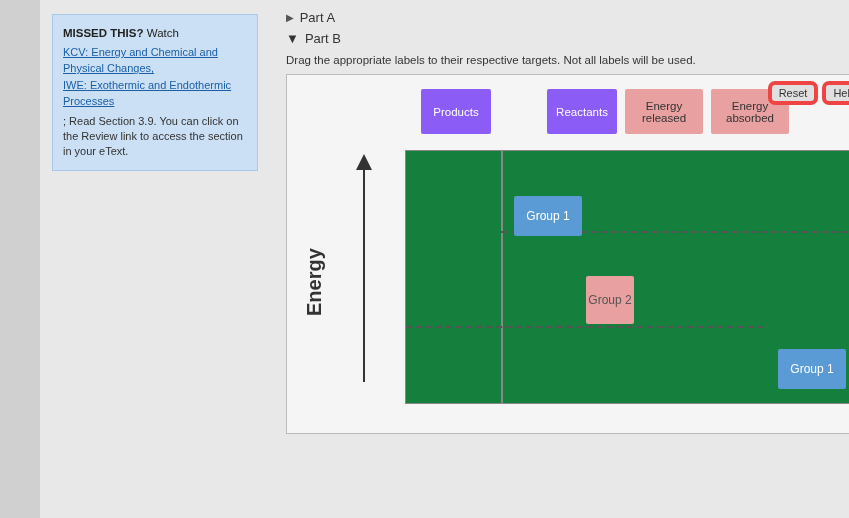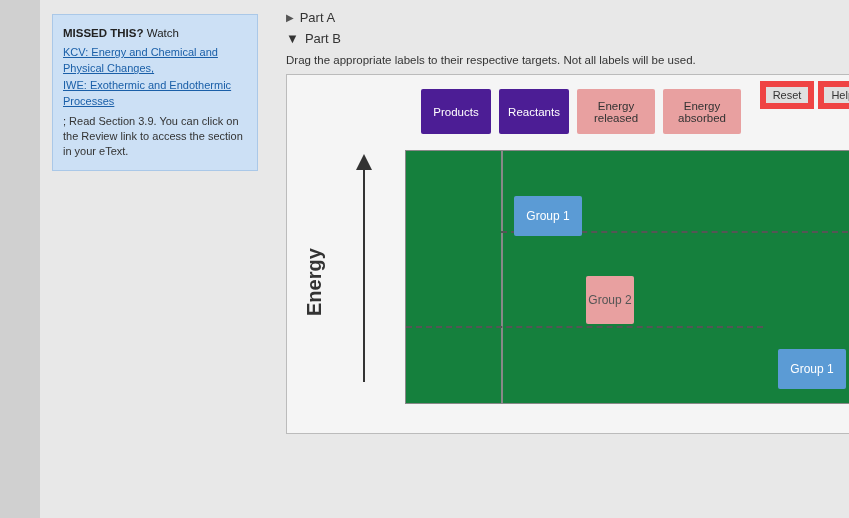--- a/index.html
+++ b/index.html
@@ -100,22 +100,22 @@
     
     .top-buttons {
       position: absolute;
       top: 6px;
       right: 8px;
       display: flex;
       gap: 4px;
     }
     .btn-small {
       background: #e0e0e0;
-      border: 6px solid #ef4444;
-      border-radius: 0;
+      border: 4px solid #ef4444;
+      border-radius: 7px;
       font-size: 11px;
       padding: 2px 7px;
       cursor: pointer;
       color: #333;
     }
 
     
     .label-row {
       display: flex;
       gap: 8px;
@@ -130,22 +130,23 @@
       align-items: center;
       justify-content: center;
       font-size: 11.5px;
       font-weight: 500;
       text-align: center;
       border: none;
       border-radius: 2px;
       cursor: grab;
     }
     .label-blue {
-      background: #4c1d95;
+      background: #8b5cf6;
       color: white;
+      margin-left: 48px;
     }
     .label-pink {
       background: #e8a0a0;
       color: #333;
     }
 
     
     .energy-diagram {
       position: relative;
       width: 100%;

